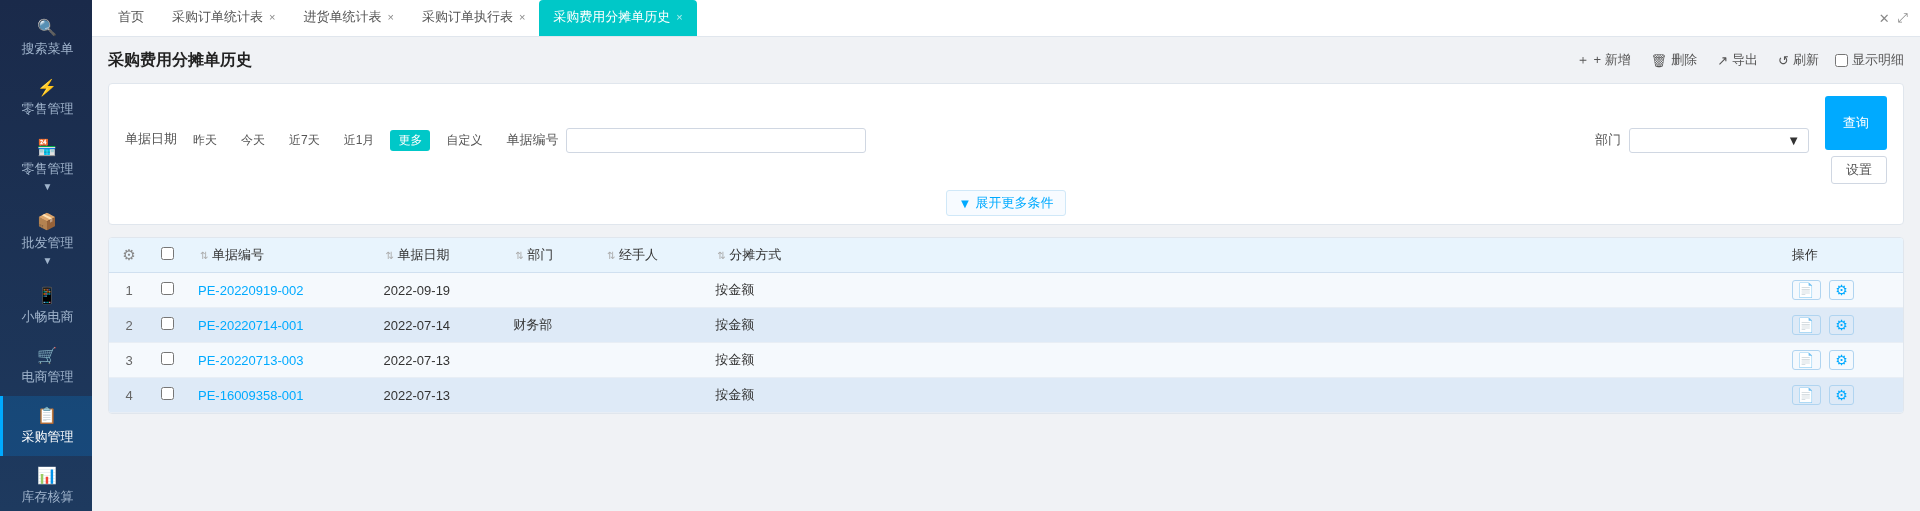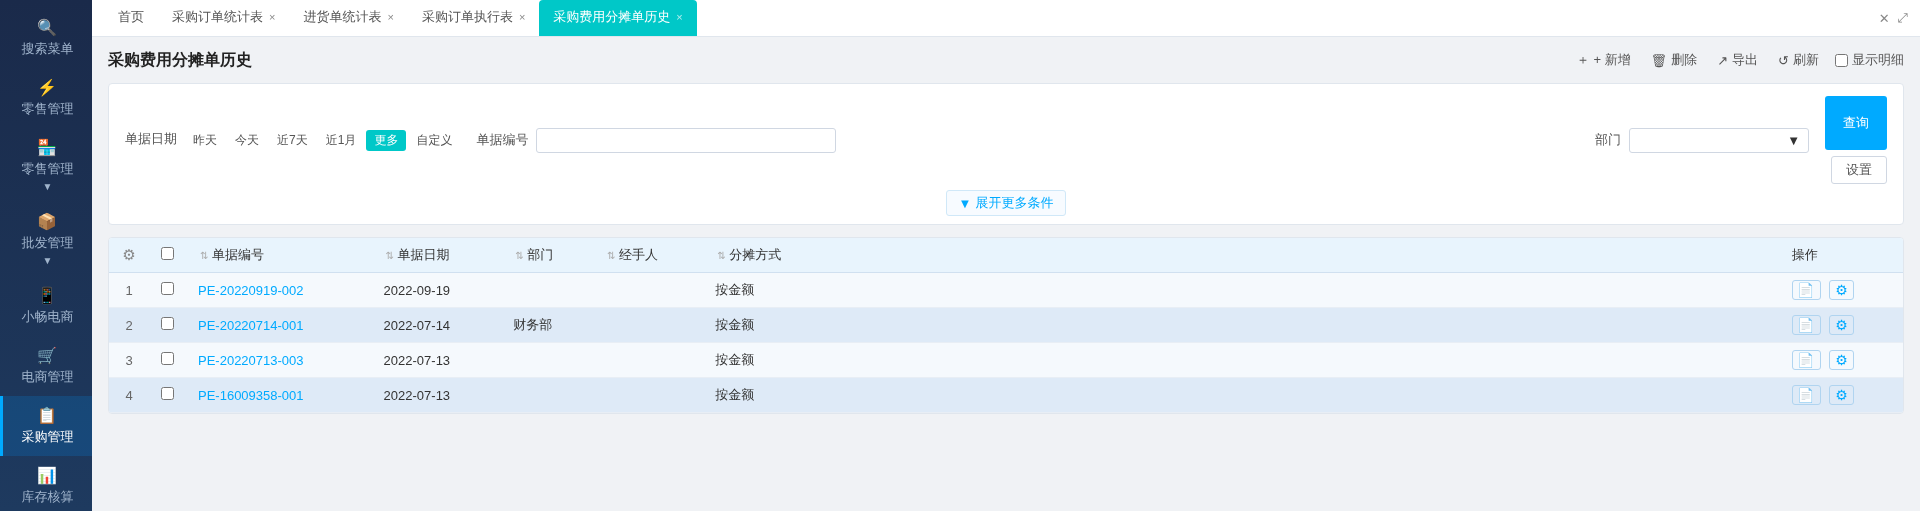--- a/index.html
+++ b/index.html
@@ -139,21 +139,21 @@
       margin-bottom: 12px;
       border: 1px solid #e0e6ed;
     }
     .filter-row {
       display: flex;
       align-items: center;
       gap: 16px;
       flex-wrap: wrap;
     }
     .filter-label { color: #555; font-size: 13px; white-space: nowrap; }
-    .filter-dates { display: flex; align-items: center; gap: 2px; }
+    .filter-dates { display: flex; align-items: center; gap: 8px; }
     .filter-date-btn {
       padding: 2px 8px;
       border-radius: 3px;
       cursor: pointer;
       font-size: 12px;
       color: #555;
     }
     .filter-date-btn.more {
       background: #00c8c8;
       color: #fff;

